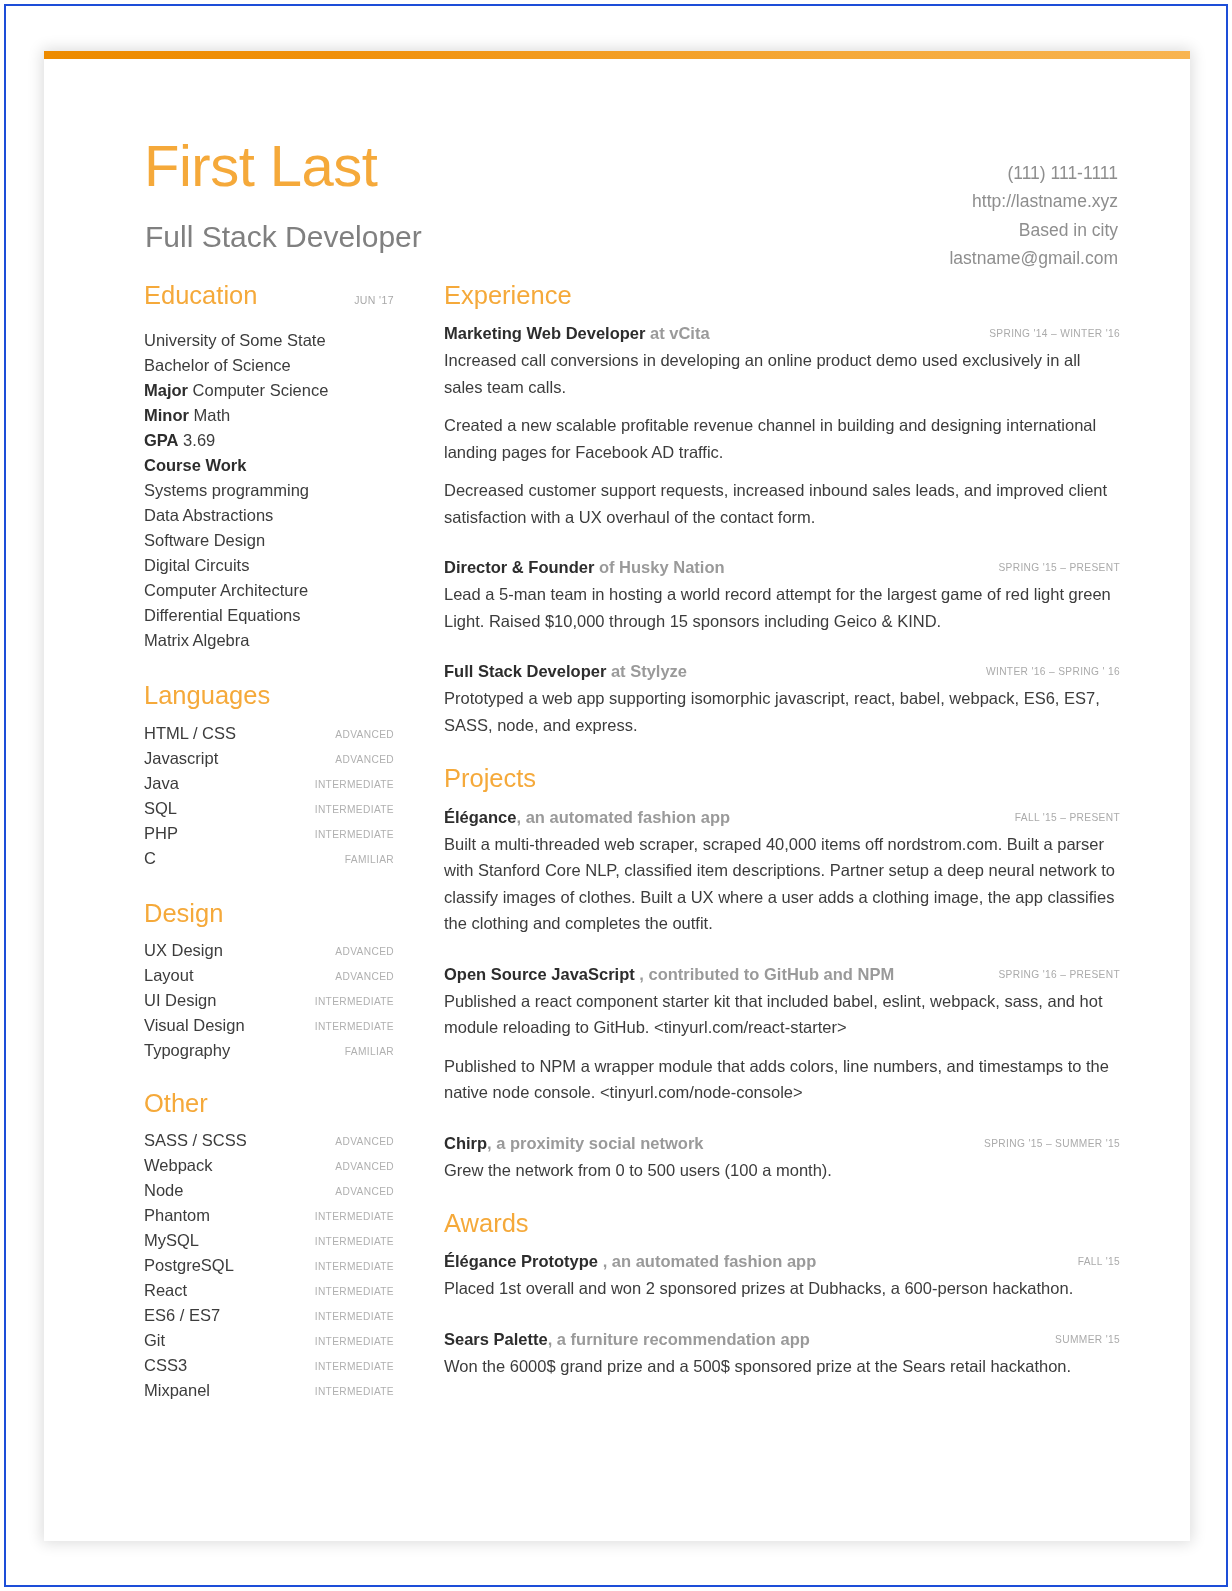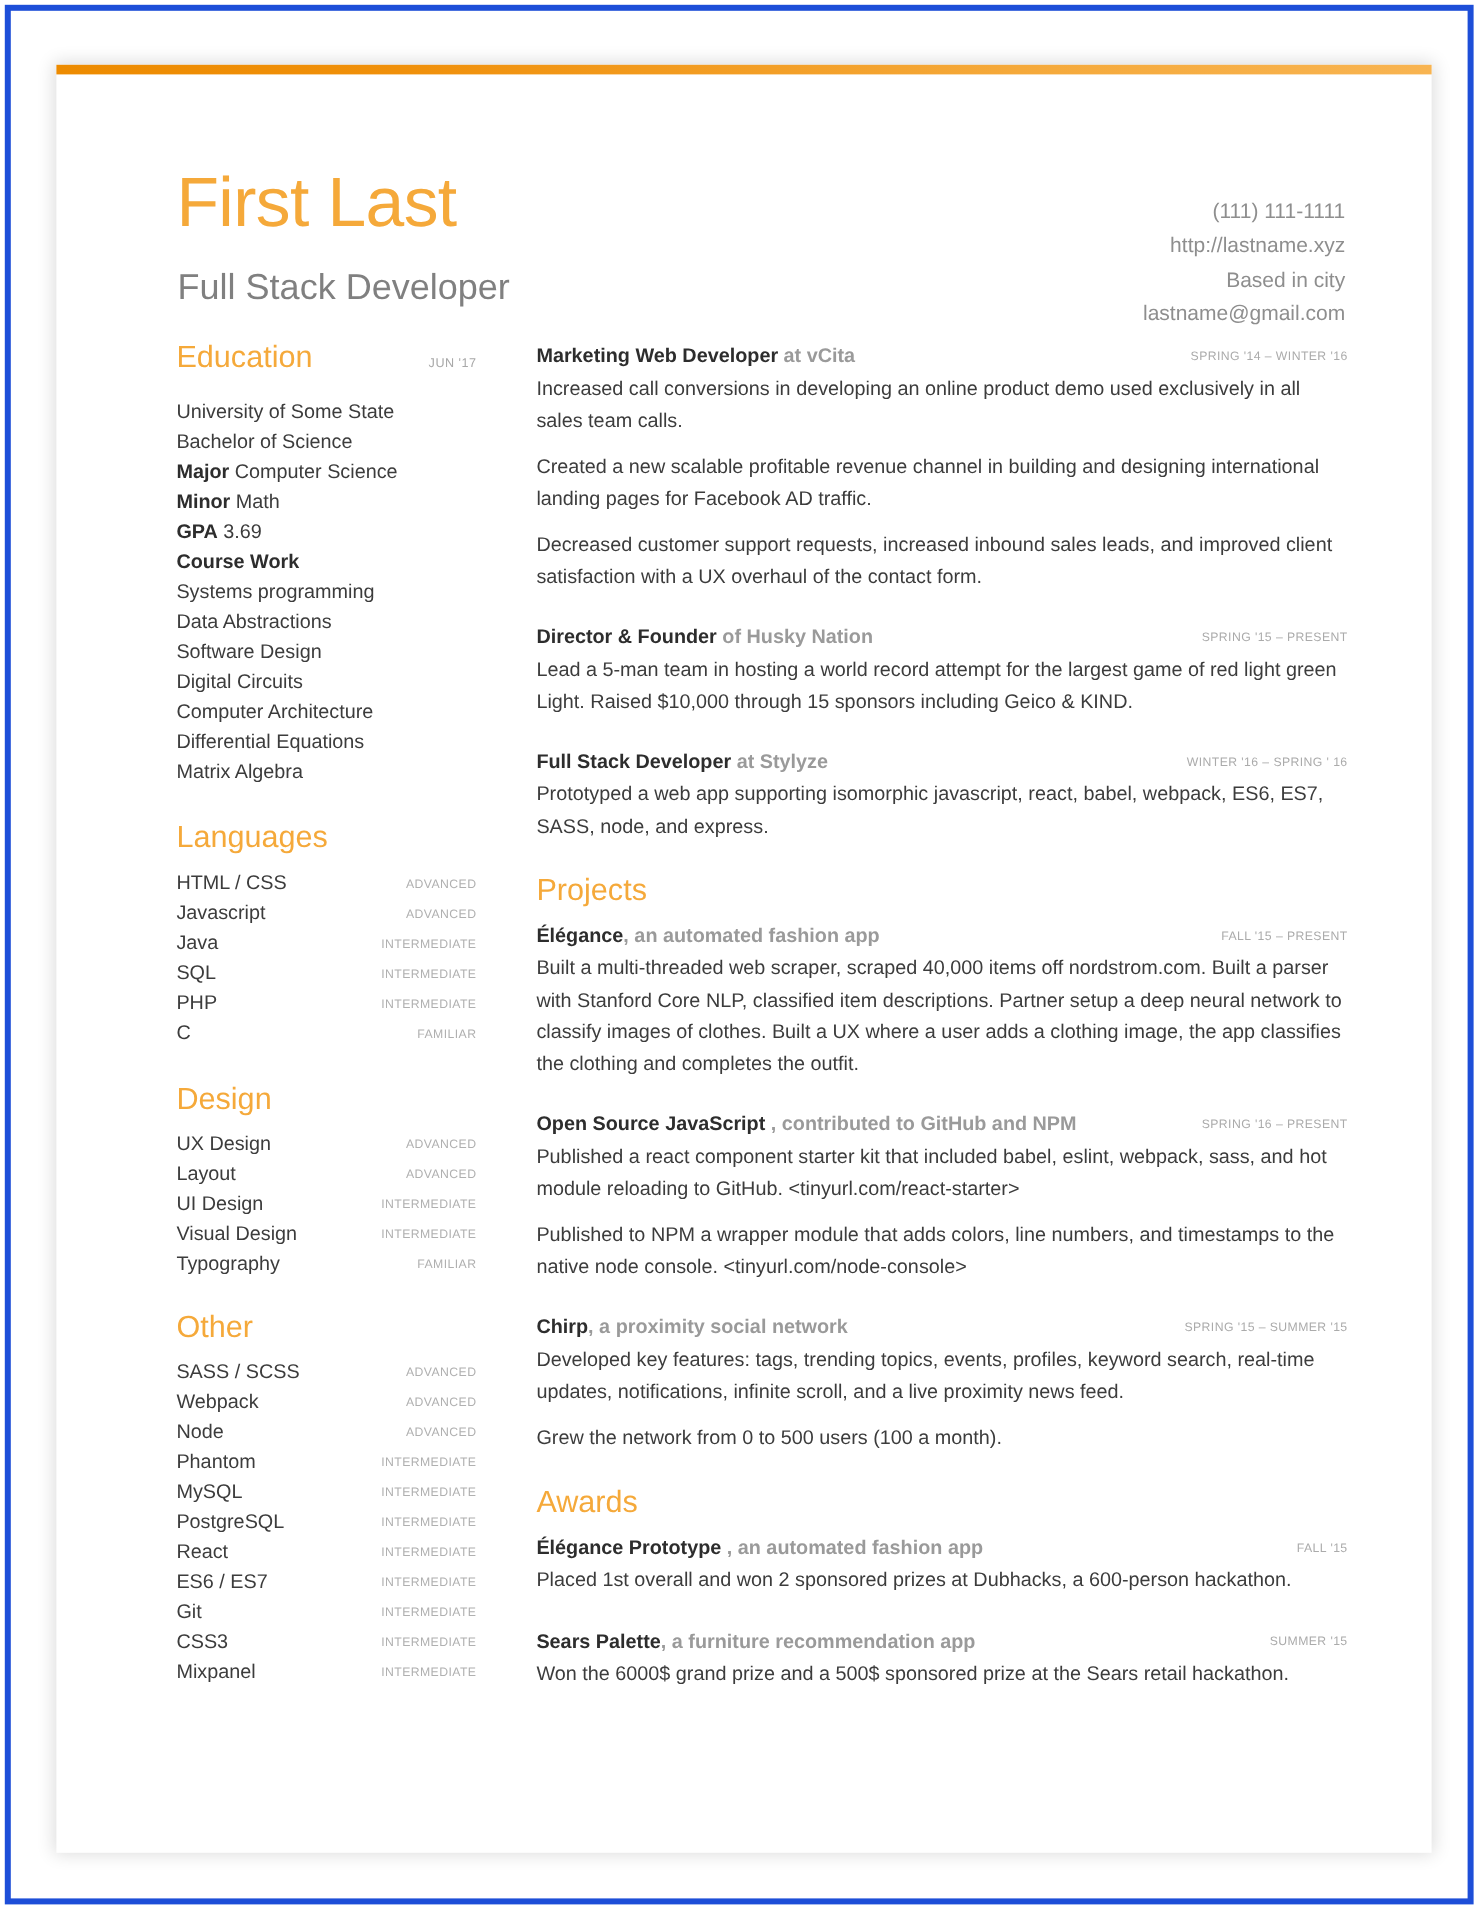--- a/index.html
+++ b/index.html
@@ -8,21 +8,21 @@
     width: 1232px;
     height: 1591px;
     background: #ffffff;
     font-family: "Liberation Sans", sans-serif;
   }
 
   #frame {
     position: absolute;
     left: 4px; top: 4px;
     width: 1224px; height: 1583px;
-    border: 5px solid #1d4ed8;
+    border: 2px solid #1d4ed8;
     background: #ffffff;
   }
 
   #page {
     position: absolute;
     left: 38px; top: 45px;
     width: 1146px;
     height: 1490px;
     background: #ffffff;
     box-shadow: 0 0 14px 2px rgba(0,0,0,0.14);
@@ -250,20 +250,23 @@
               <div class="skill-row"><span class="skill-name">CSS3</span><span class="skill-level">INTERMEDIATE</span></div>
               <div class="skill-row"><span class="skill-name">Mixpanel</span><span class="skill-level">INTERMEDIATE</span></div>
             </div>
         </div>
 
       </div>
 
       <div class="right-col">
 
         <div>
+          <div class="sec-head">
+            <span>Experience</span>
+          </div>
           <div id="exp-entries">
               <div class="entry">
                 <div class="entry-head"><span class="entry-title">Marketing Web Developer</span><span class="entry-sub"> at vCita</span><span class="entry-date">SPRING '14 – WINTER '16</span></div>
                 <div class="entry-body">Increased call conversions in developing an online product demo used exclusively in all sales team calls.</div>
                 <div class="entry-body">Created a new scalable profitable revenue channel in building and designing international landing pages for Facebook AD traffic.</div>
                 <div class="entry-body">Decreased customer support requests, increased inbound sales leads, and improved client satisfaction with a UX overhaul of the contact form.</div>
               </div>
               <div class="spacer-entry"></div>
               <div class="entry">
                 <div class="entry-head"><span class="entry-title">Director &amp; Founder</span><span class="entry-sub"> of Husky Nation</span><span class="entry-date">SPRING '15 –  PRESENT</span></div>
@@ -290,21 +293,20 @@
               </div>
               <div class="spacer-entry"></div>
               <div class="entry">
                 <div class="entry-head"><span class="entry-title">Open Source JavaScript</span><span class="entry-sub"> , contributed to GitHub and NPM</span><span class="entry-date">SPRING '16 –  PRESENT</span></div>
                 <div class="entry-body">Published a react component starter kit that included babel, eslint, webpack, sass, and hot module reloading to GitHub. &lt;tinyurl.com/react-starter&gt;</div>
                 <div class="entry-body">Published to NPM a wrapper module that adds colors, line numbers, and timestamps to the native node console. &lt;tinyurl.com/node-console&gt;</div>
               </div>
               <div class="spacer-entry"></div>
               <div class="entry">
                 <div class="entry-head"><span class="entry-title">Chirp</span><span class="entry-sub">, a proximity social network</span><span class="entry-date">SPRING '15 – SUMMER '15</span></div>
-                <div class="entry-body">Developed key features: tags, trending topics, events, profiles, keyword search, real-time updates, notifications, infinite scroll, and a live proximity news feed.</div>
                 <div class="entry-body">Grew the network from 0 to 500 users (100 a month).</div>
               </div>
             </div>
         </div>
 
         <div class="spacer-section"></div>
 
         <div>
           <div class="sec-head">
             <span>Awards</span>

